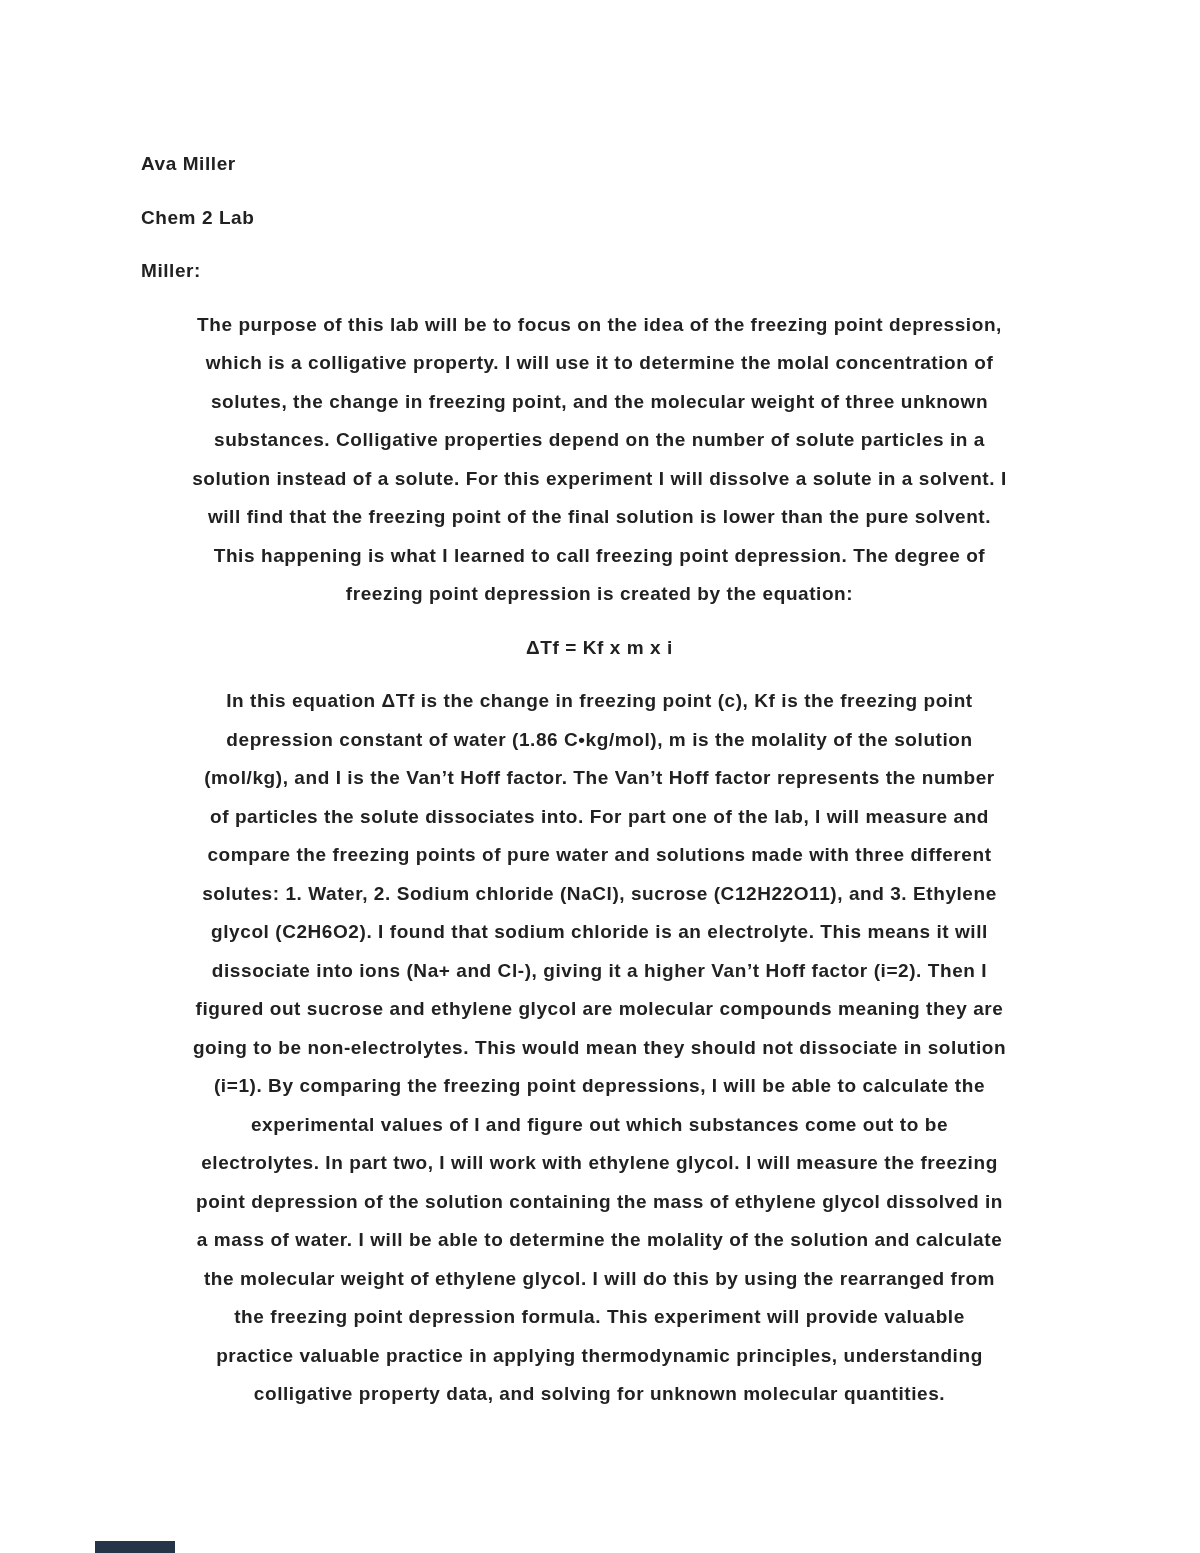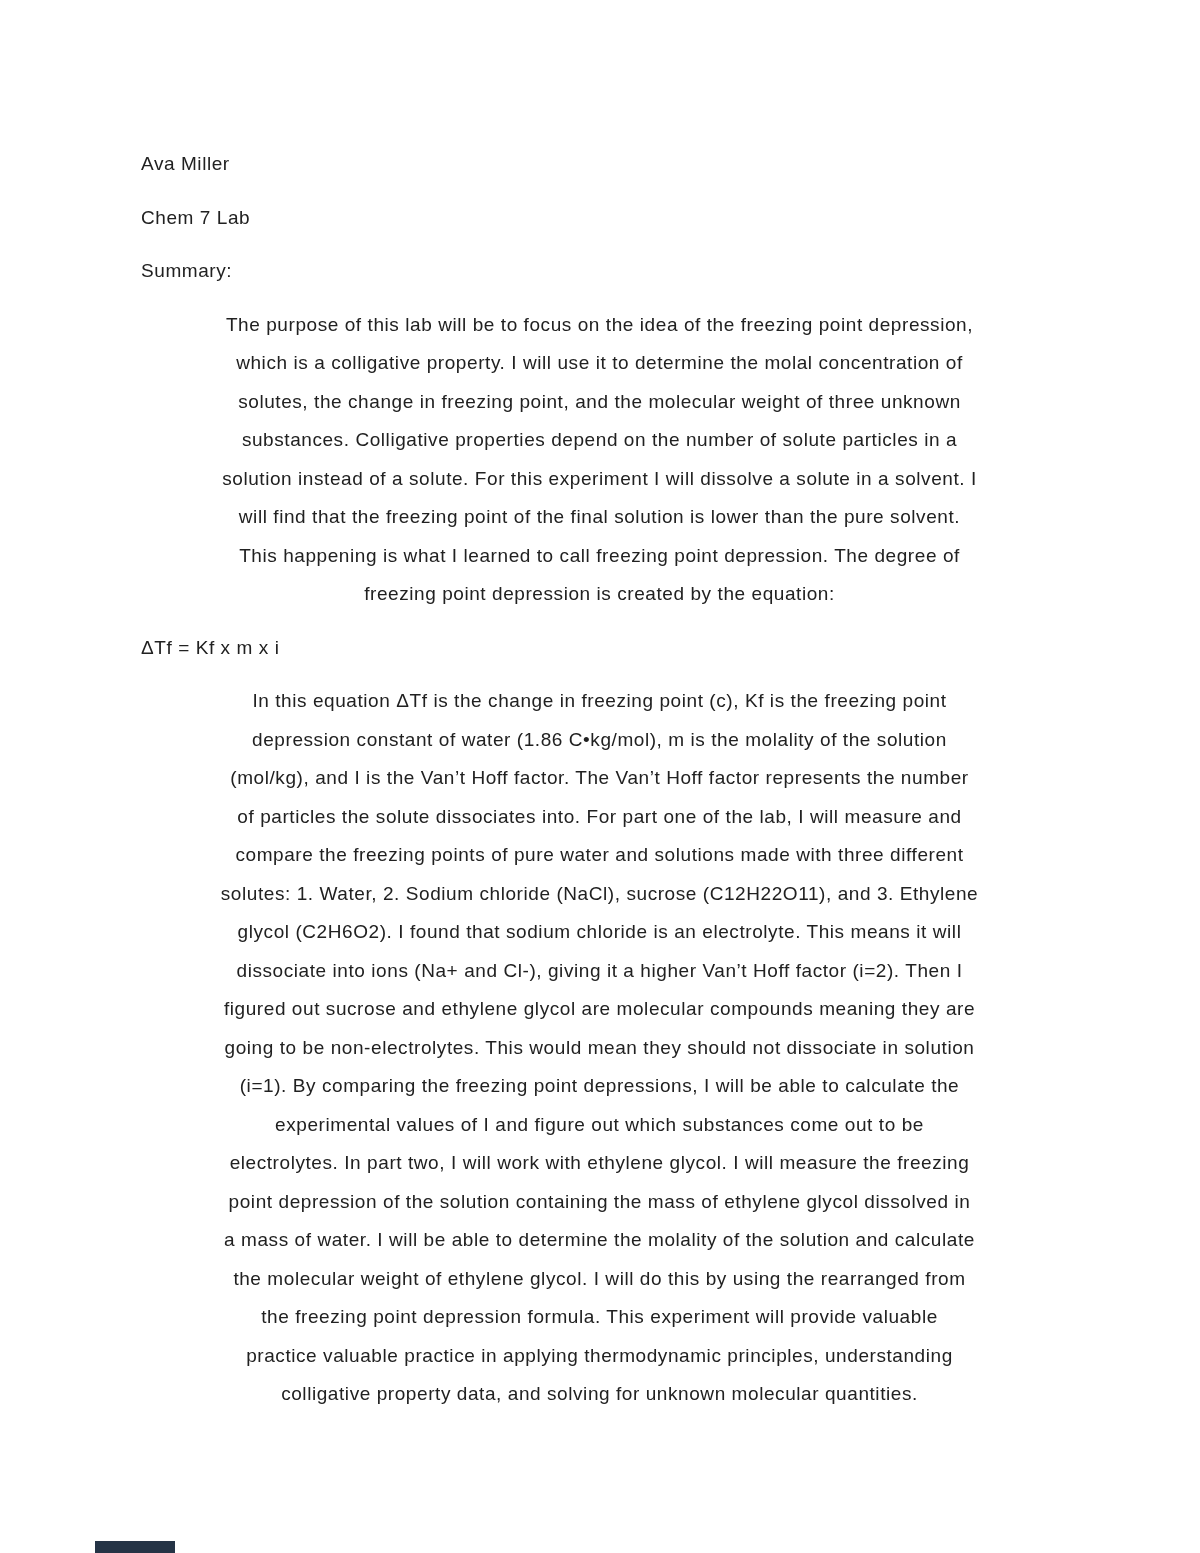--- a/index.html
+++ b/index.html
@@ -22,46 +22,47 @@
     height: 1553px;
     background: #ffffff;
     box-sizing: border-box;
     padding: 145px 142px 0 141px;
   }
   .page p {
     margin: 0 0 15px 0;
     font-size: 19px;
     line-height: 38.5px;
     letter-spacing: 0.03em;
-    font-weight: 400;
+    font-weight: 700;
   }
   .body-text {
     white-space: pre-line;   
     text-align: center;
   }
   .equation {
+    text-align: center;
   }
   .footer-bar {
     position: absolute;
     left: 95px;
     bottom: 0;
     width: 80px;
     height: 12px;
     background: #253446;
   }
 </style>
 </head>
 <body>
 
 <div class="page">
   <p>Ava Miller</p>
 
-  <p>Chem 7 Lab</p>
+  <p>Chem 2 Lab</p>
 
-  <p>Summary:</p>
+  <p>Miller:</p>
 
   <p class="body-text">The purpose of this lab will be to focus on the idea of the freezing point depression,
 which is a colligative property.  I will use it to determine the molal concentration of
 solutes, the change in freezing point, and the molecular weight of three unknown
 substances. Colligative properties depend on the number of solute particles in a
 solution instead of a solute. For this experiment I will dissolve a solute in a solvent. I
 will find that the freezing point of the final solution is lower than the pure solvent.
 This happening is what I learned to call freezing point depression. The degree of
 freezing point depression is created by the equation:</p>
 

